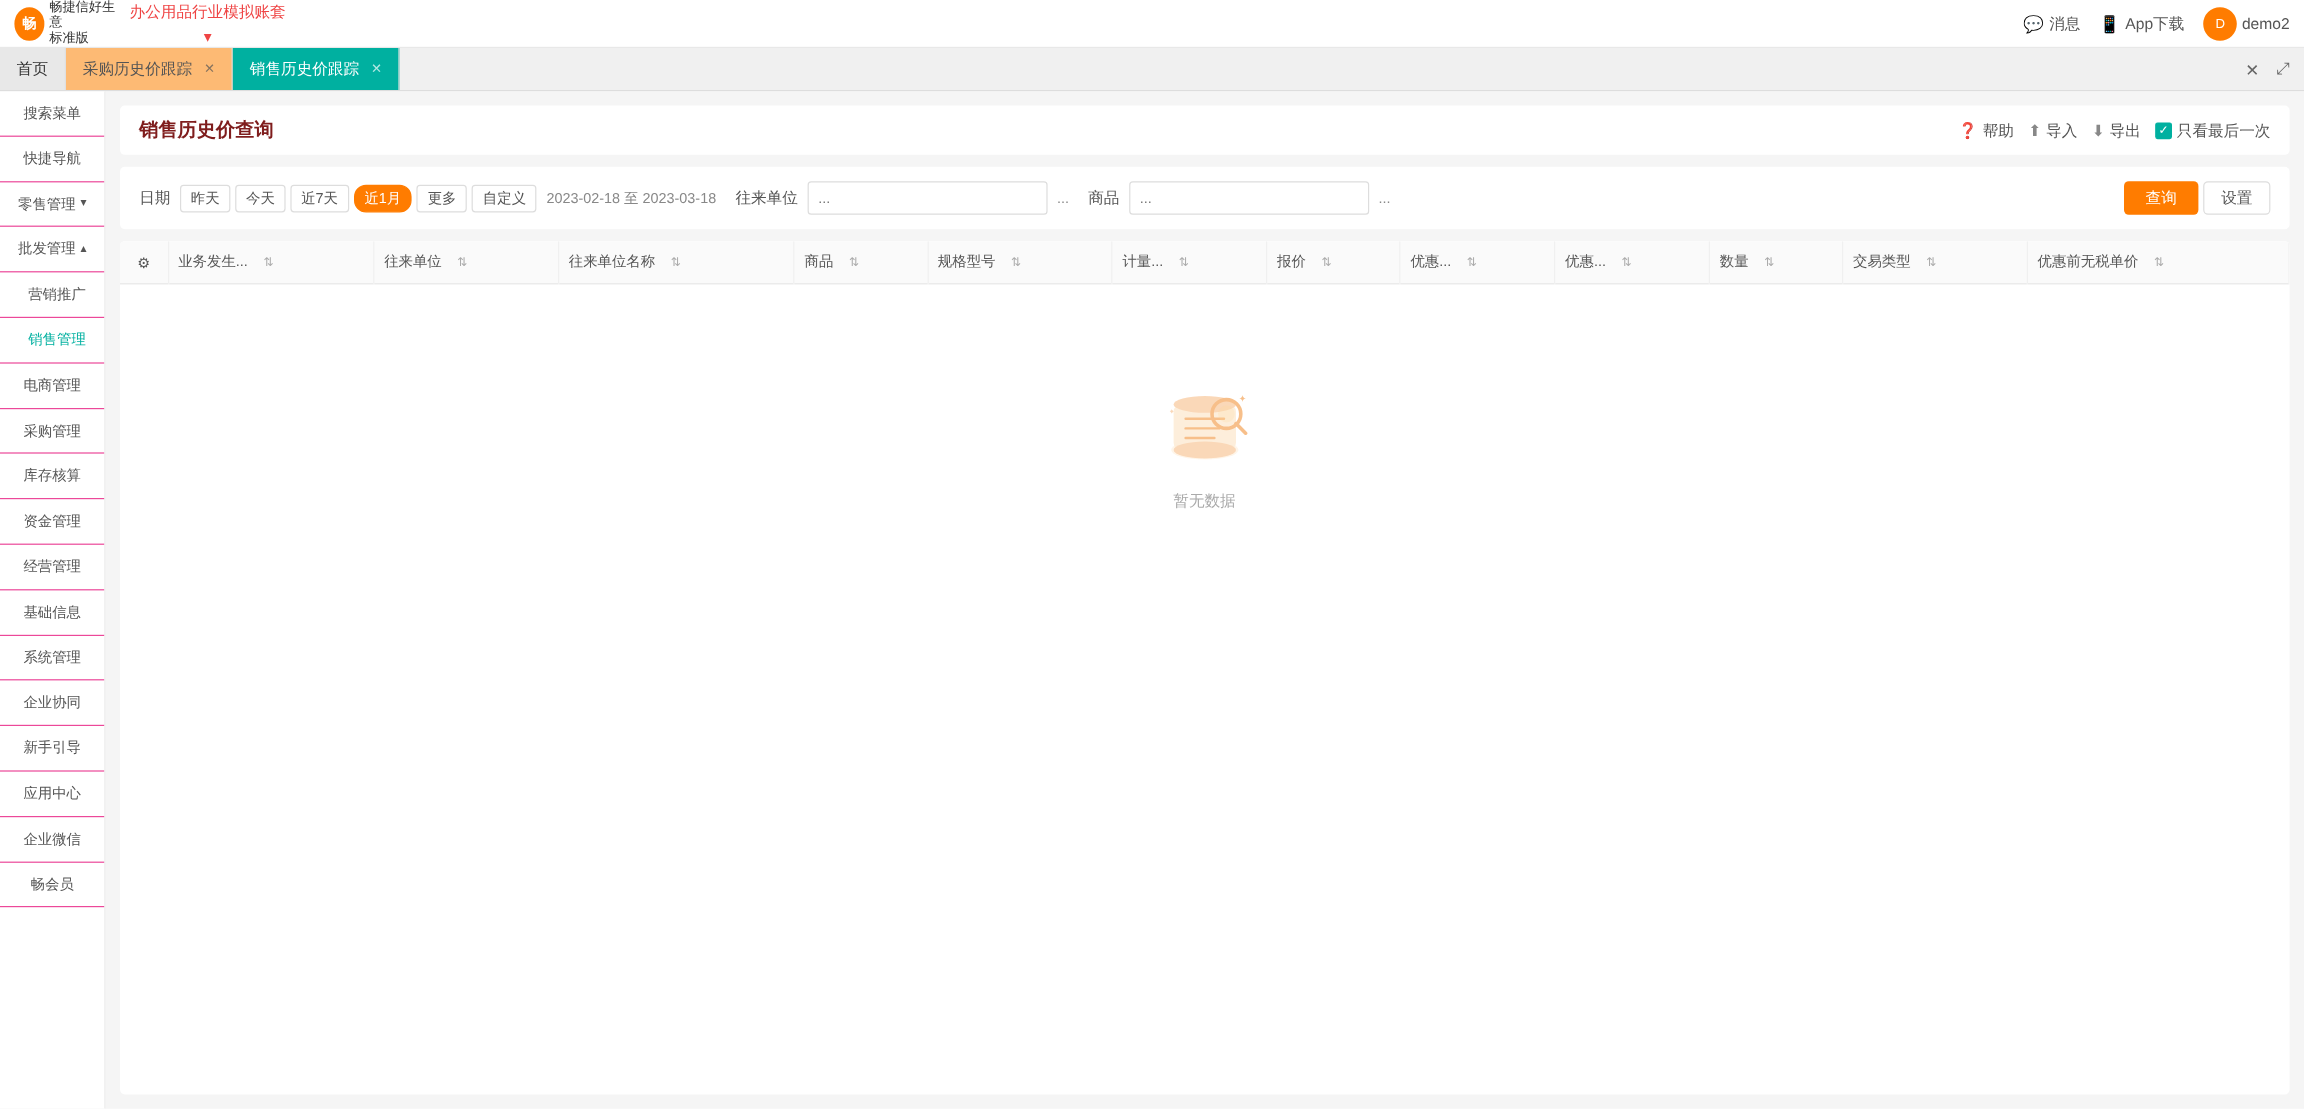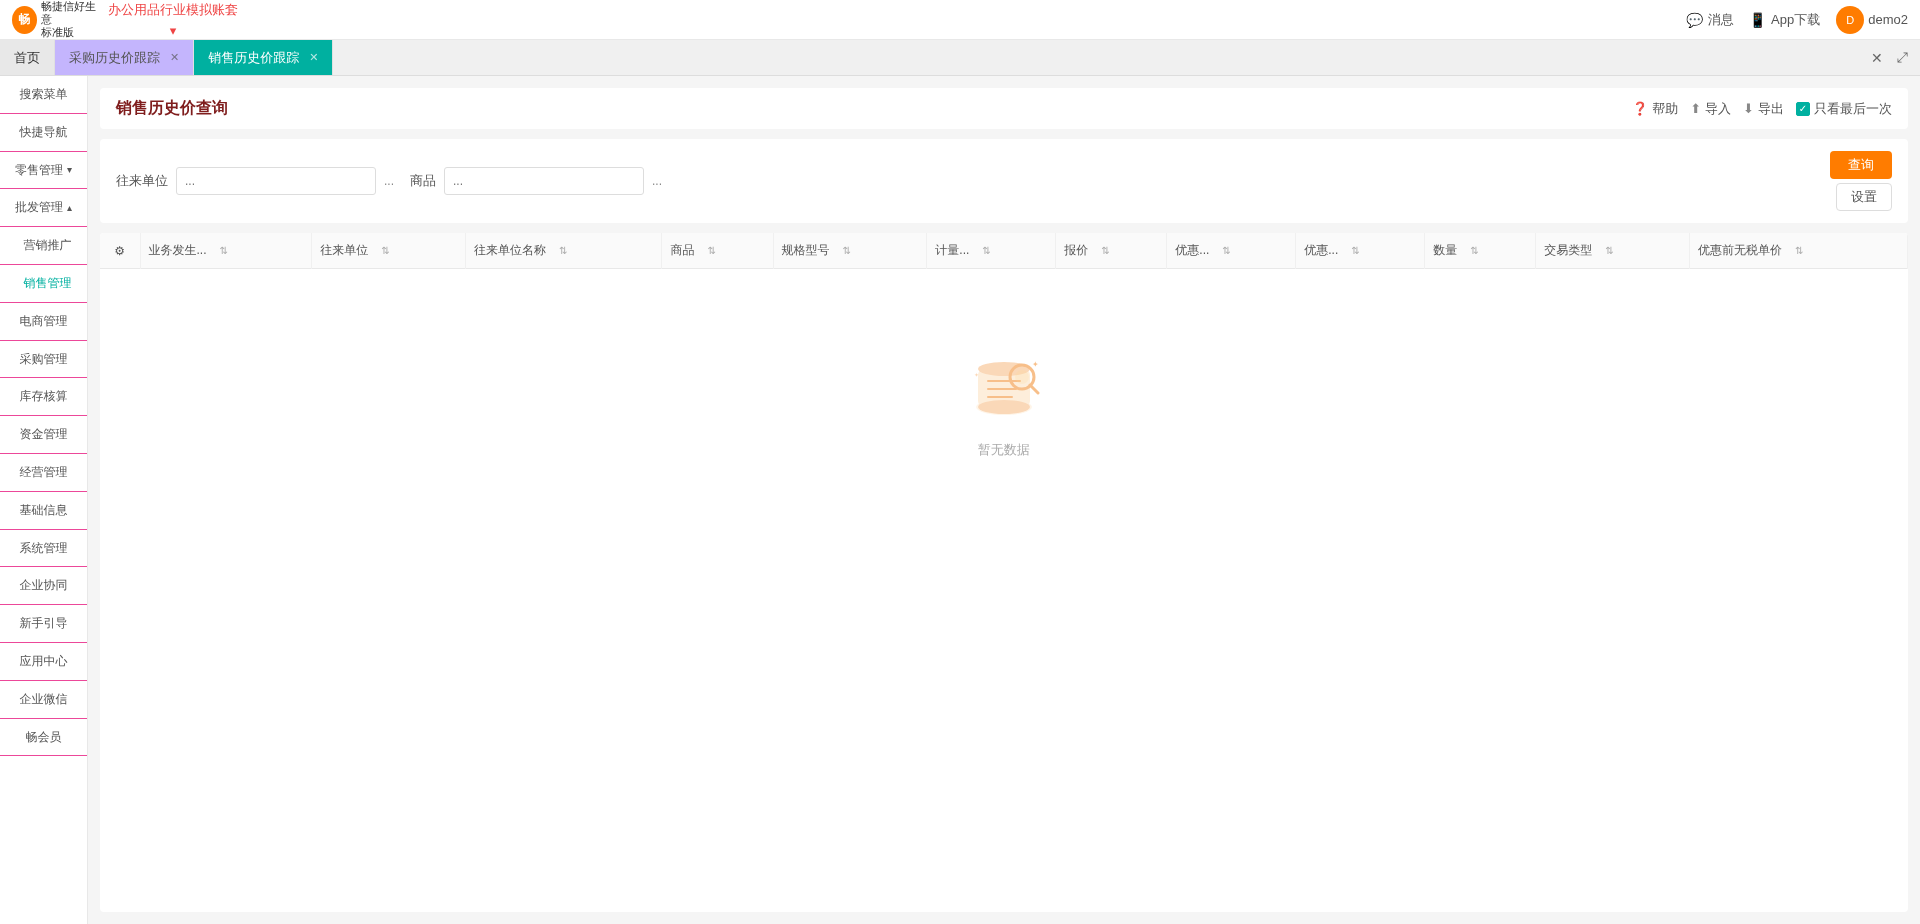--- a/index.html
+++ b/index.html
@@ -87,21 +87,21 @@
     }
     .tab-item {
       display: flex;
       align-items: center;
       padding: 0 14px;
       gap: 6px;
       font-size: 13px;
       cursor: pointer;
       border-right: 1px solid #e0e0e0;
       color: #555;
-      background: #c4b5fd;
+      background: #fdba74;
       white-space: nowrap;
     }
     .tab-item.active {
       background: #00b0a0;
       color: white;
     }
     .tab-item.home {
       background: #e8e8e8;
       color: #333;
     }
@@ -484,34 +484,46 @@
         </div>
         <label class="checkbox-label">
           <div class="checkbox-box">✓</div>
           <span>只看最后一次</span>
         </label>
       </div>
     </div>
 
     <div class="filter-bar">
       <div class="filter-row">
+        <div class="filter-group">
+          <span class="filter-label">日期</span>
+          <div class="date-buttons">
+            <button class="date-btn">昨天</button>
+            <button class="date-btn">今天</button>
+            <button class="date-btn">近7天</button>
+            <button class="date-btn active">近1月</button>
+            <button class="date-btn">更多</button>
+            <button class="date-btn">自定义</button>
+          </div>
+          <span class="date-range">2023-02-18 至 2023-03-18</span>
+        </div>
 
         <div class="filter-group">
           <span class="filter-label">往来单位</span>
           <input class="filter-input" type="text" placeholder="..." style="">
           <span class="filter-dots">...</span>
         </div>
 
         <div class="filter-group">
           <span class="filter-label">商品</span>
           <input class="filter-input" type="text" placeholder="..." style="">
           <span class="filter-dots">...</span>
         </div>
 
-        <div style="margin-left: auto; display: flex; flex-direction: column; gap: 4px; align-items: flex-end;">
+        <div style="margin-left: auto; display: flex; flex-direction: row; gap: 4px; align-items: flex-end;">
           <button class="btn-query">查询</button>
           <button class="btn-settings">设置</button>
         </div>
       </div>
     </div>
 
     <div class="table-container">
       <table class="data-table">
         <thead>
           <tr>

